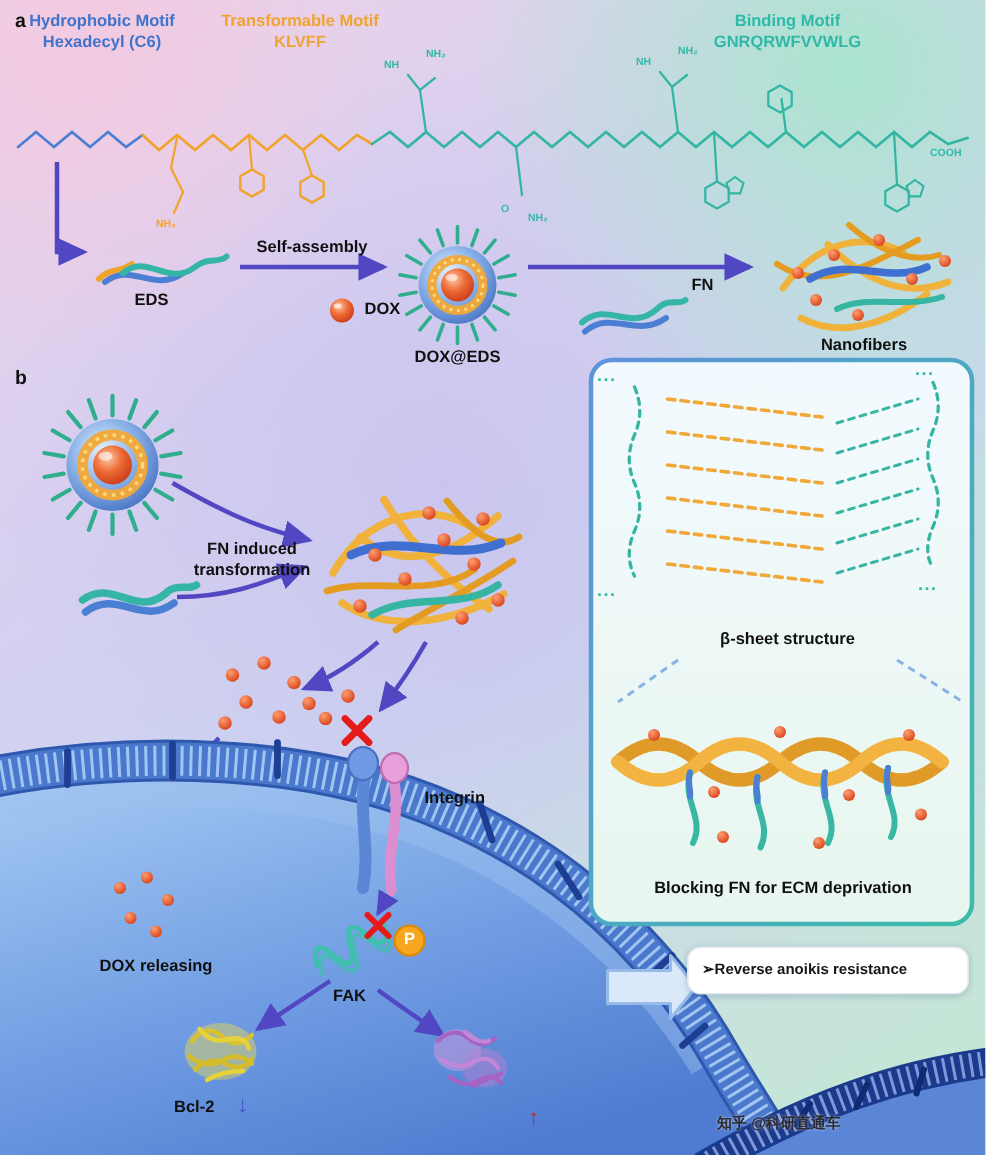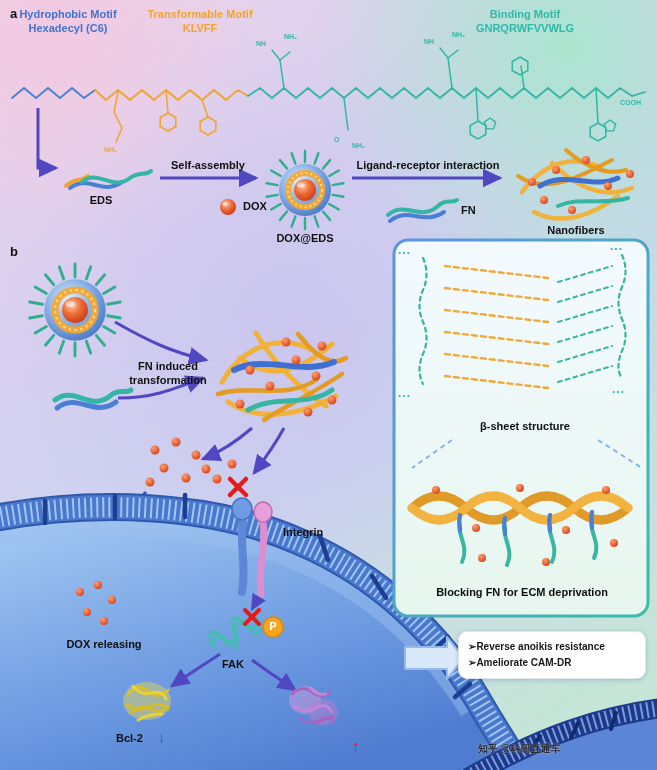--- a/index.html
+++ b/index.html
@@ -356,22 +356,21 @@
 Hexadecyl (C6)</div>
 <div class="lbl center" style="left:452px;top:8px;width:146px;color:#2fb9a8;">Binding Motif
 GNRQRWFVVWLG</div>
 <div class="lbl center" style="left:138px;top:8px;width:124px;color:#f0a330;">Transformable Motif
 KLVFF</div>
 
 <div class="lbl center" style="left:78px;top:194px;width:46px;text-align:center;">EDS</div>
 <div class="lbl center" style="left:152px;top:159px;width:112px;">Self-assembly</div>
 <div class="lbl" style="left:243px;top:200px;">DOX</div>
 <div class="lbl center" style="left:265px;top:232px;width:80px;">DOX@EDS</div>
-<div class="lbl center" style="left:344px;top:159px;width:168px;">Ligand-receptor interaction</div>
-<div class="lbl" style="left:461px;top:204px;">FN</div>
+<div class="lbl" style="left:461px;top:184px;">FN</div>
 <div class="lbl center" style="left:532px;top:224px;width:88px;">Nanofibers</div>
 
 <div class="lbl panel-letter" style="left:10px;top:244px;">b</div>
 <div class="lbl center" style="left:116px;top:360px;width:104px;">FN induced
 transformation</div>
 <div class="lbl" style="left:283px;top:526px;">Integrin</div>
 <div class="lbl center" style="left:56px;top:638px;width:96px;">DOX releasing</div>
 <div class="lbl" style="left:222px;top:658px;">FAK</div>
 <div class="lbl center" style="left:266px;top:620px;width:14px;color:#ffffff;">P</div>
 <div class="lbl" style="left:116px;top:732px;">Bcl-2</div>
@@ -380,21 +379,20 @@
 
 <div class="lbl center" style="left:452px;top:420px;width:146px;">β-sheet structure</div>
 <div class="lbl center" style="left:408px;top:586px;width:228px;">Blocking FN for ECM deprivation</div>
 <div class="lbl ellipsis" style="left:398px;top:243px;">...</div>
 <div class="lbl ellipsis" style="left:610px;top:239px;">...</div>
 <div class="lbl ellipsis" style="left:398px;top:386px;">...</div>
 <div class="lbl ellipsis" style="left:612px;top:382px;">...</div>
 
 <div class="outcomes-box">
   <div class="line">➢Reverse anoikis resistance</div>
-  <div class="line">➢Ameliorate CAM-DR</div>
 </div>
 
 <div class="watermark">知乎 @科研直通车</div>
 
 <span class="chem-lbl" style="left: 256px; top: 40px; color: rgb(47, 185, 168);">NH</span>
     <span class="chem-lbl" style="left: 284px; top: 33px; color: rgb(47, 185, 168);">NH₂</span>
     <span class="chem-lbl" style="left: 424px; top: 38px; color: rgb(47, 185, 168);">NH</span>
     <span class="chem-lbl" style="left: 452px; top: 31px; color: rgb(47, 185, 168);">NH₂</span>
     <span class="chem-lbl" style="left: 104px; top: 146px; color: rgb(240, 163, 48);">NH₂</span>
     <span class="chem-lbl" style="left: 334px; top: 136px; color: rgb(47, 185, 168);">O</span>

